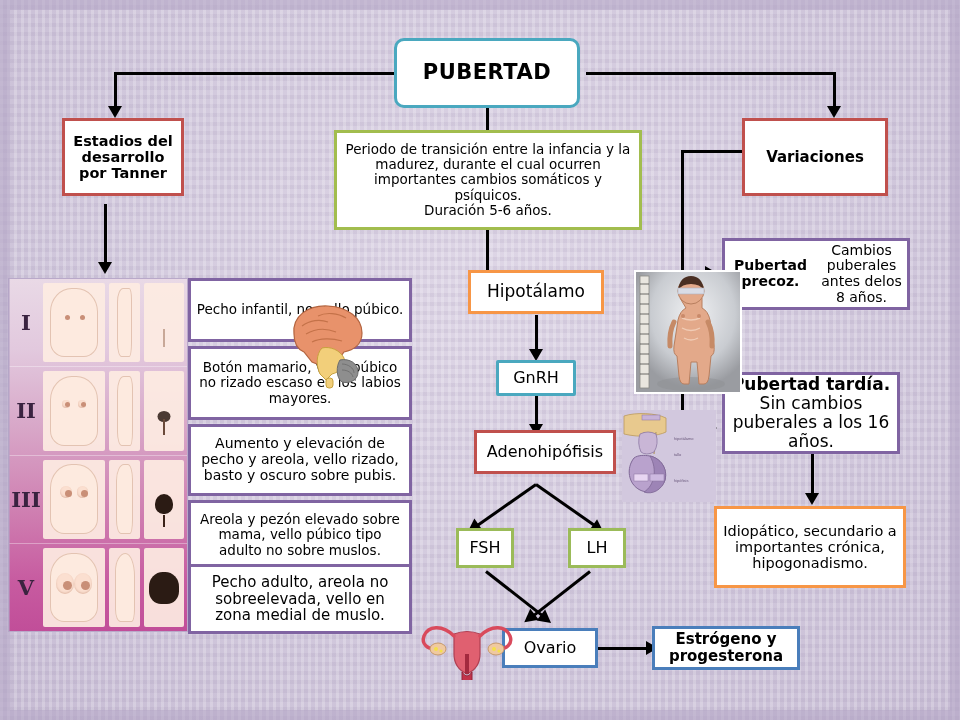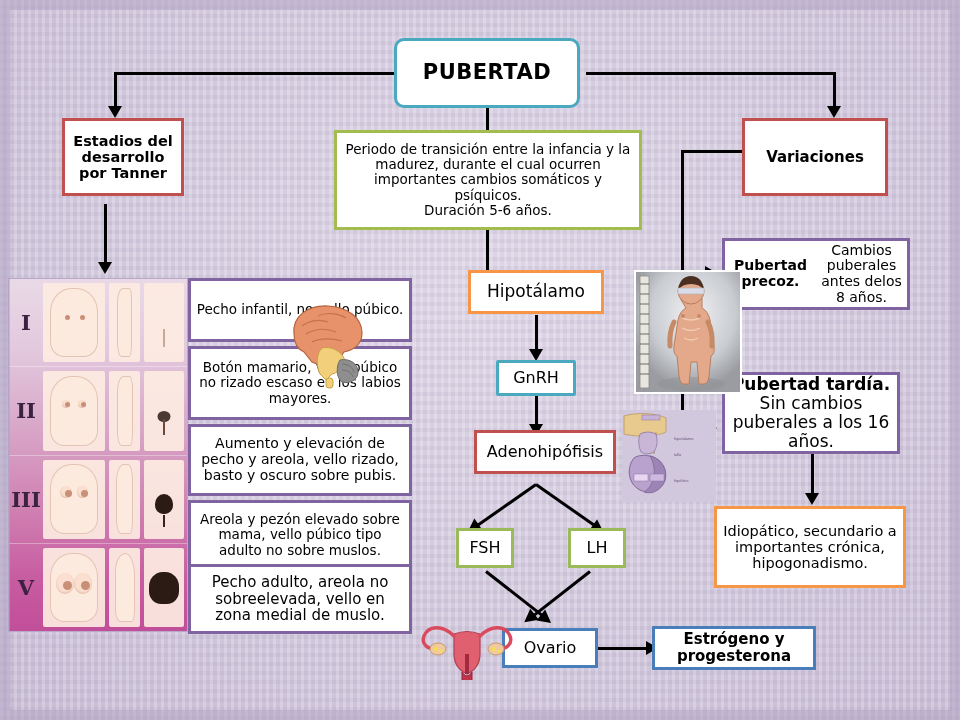--- a/index.html
+++ b/index.html
@@ -172,21 +172,21 @@
   </div>
   <div class="box b-green" style="left:456px;top:528px;width:58px;height:40px;font-size:16px;">
     <span>FSH</span>
   </div>
   <div class="box b-green" style="left:568px;top:528px;width:58px;height:40px;font-size:16px;">
     <span>LH</span>
   </div>
   <div class="box b-blue" style="left:502px;top:628px;width:96px;height:40px;font-size:16px;">
     <span>Ovario</span>
   </div>
-  <div class="box b-blue" style="left:652px;top:626px;width:164px;height:44px;font-size:15px;font-weight:bold;">
+  <div class="box b-blue" style="left:652px;top:626px;width:148px;height:44px;font-size:15px;font-weight:bold;">
     <span>Estrógeno y progesterona</span>
   </div>
 
   <div class="box b-purple" style="left:722px;top:238px;width:188px;height:72px;font-size:14px;flex-direction:row;">
     <span style="font-weight:bold;">Pubertad precoz.</span>
     <span>Cambios puberales antes delos 8 años.</span>
   </div>
   <div class="box b-purple" style="left:722px;top:372px;width:178px;height:82px;font-size:17px;flex-direction:column;">
     <span style="font-weight:bold;">Pubertad tardía.</span>
     <span>Sin cambios puberales a los 16 años.</span>

